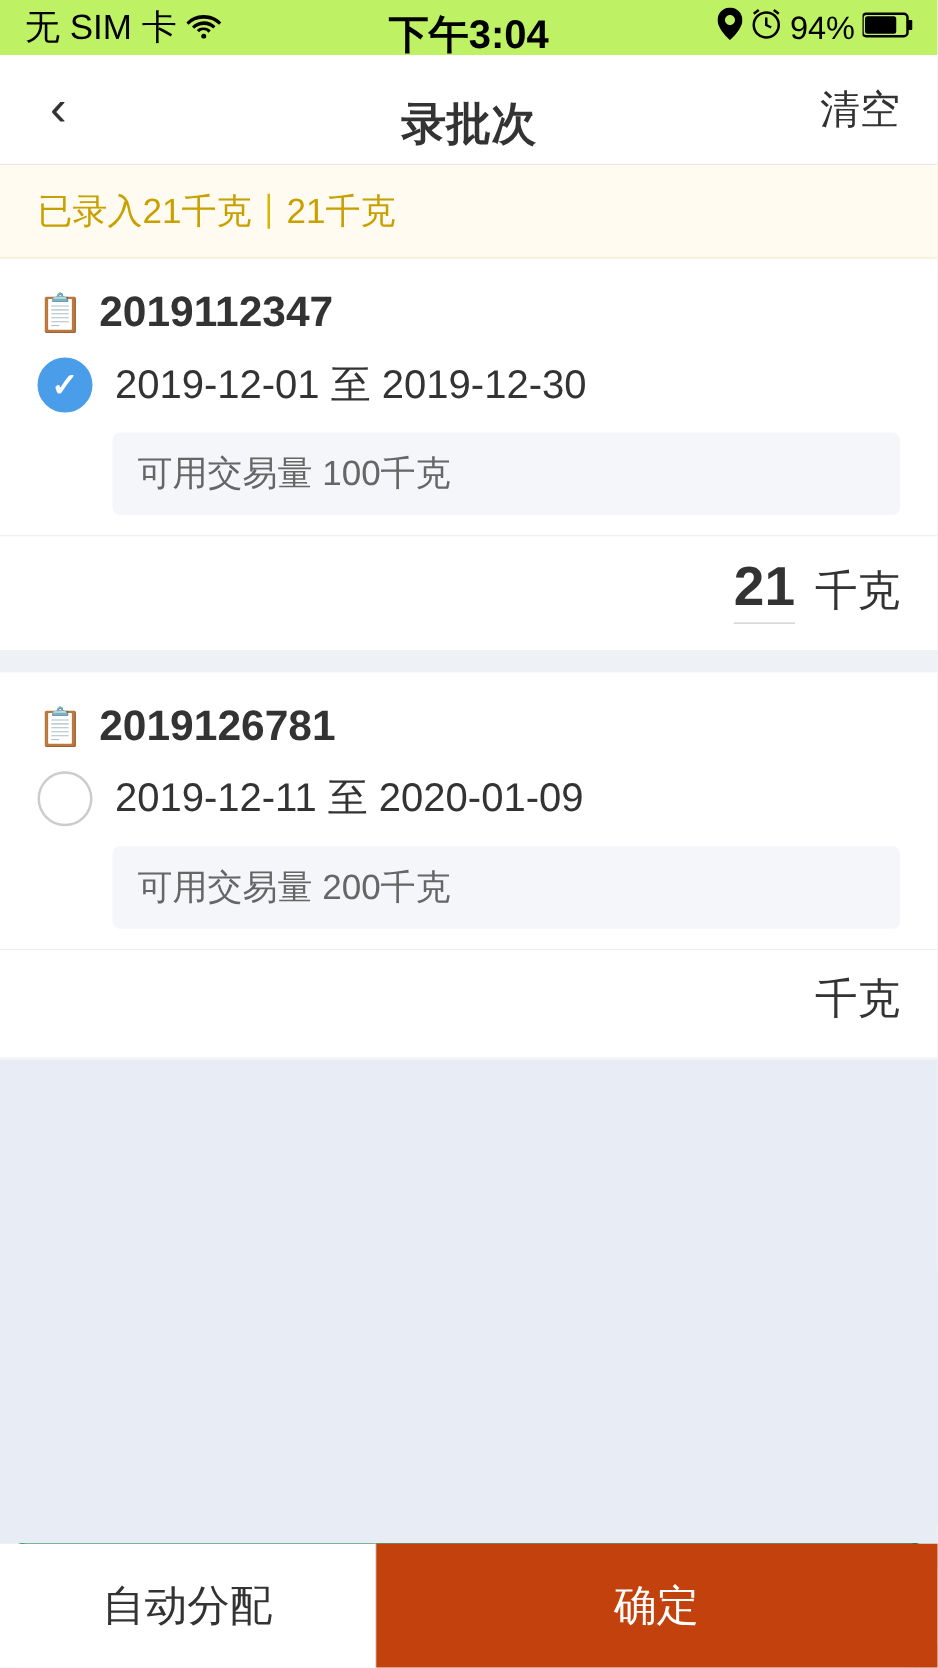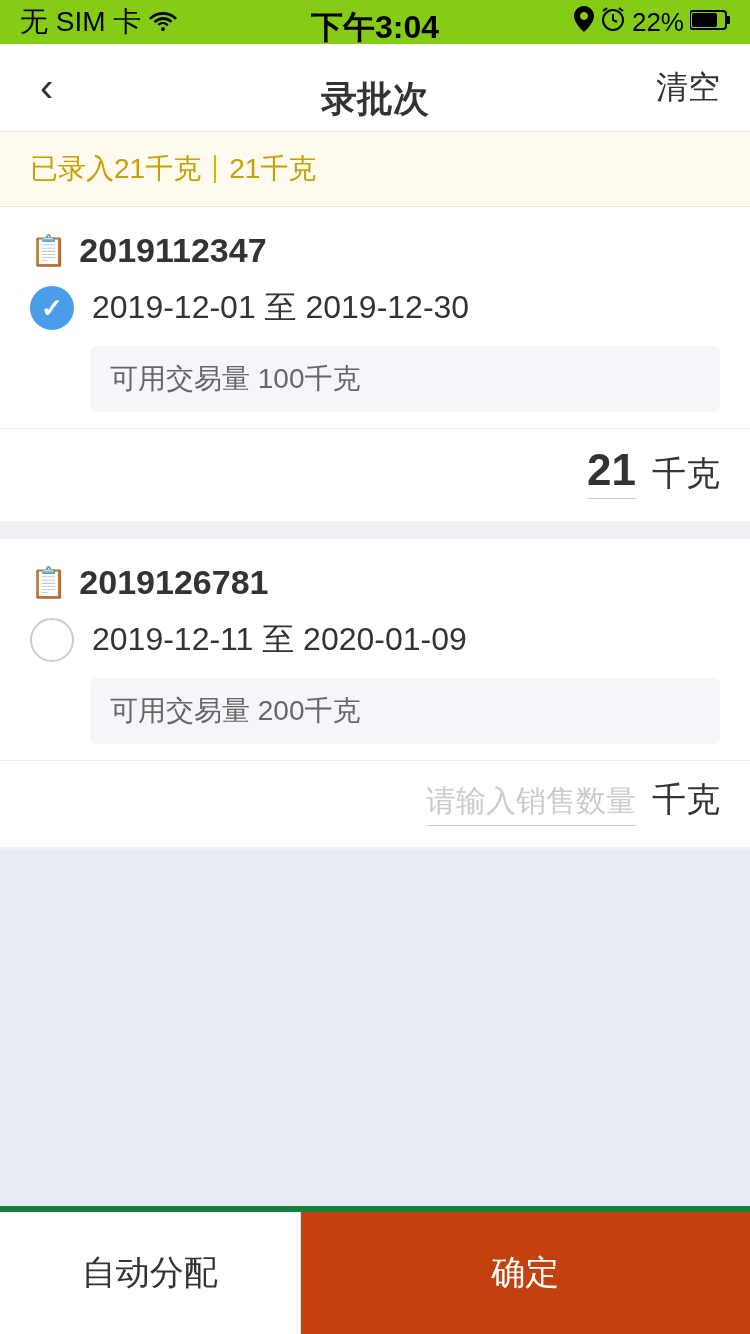--- a/index.html
+++ b/index.html
@@ -9,21 +9,21 @@
       min-height: 1334px;
       font-family: -apple-system, 'PingFang SC', 'Helvetica Neue', Arial, sans-serif;
       background: #f0f2f5;
       position: relative;
     }
 
     
     .status-bar {
       width: 750px;
       height: 44px;
-      background: #84cc16;
+      background: #bef264;
       display: flex;
       align-items: center;
       justify-content: space-between;
       padding: 0 20px;
       font-size: 28px;
     }
     .status-left {
       display: flex;
       align-items: center;
       gap: 8px;
@@ -186,24 +186,25 @@
     .empty-area {
       background: #e8ecf4;
       height: 440px;
     }
 
     
     .bottom-bar {
       position: fixed;
       bottom: 0;
       width: 750px;
-      height: 128px;
+      height: 100px;
       display: flex;
       background: #fff;
-      border-top: 6px solid #15803d;
+      border-top: 1px solid #15803d;
+      border-radius: 21px;
     }
     .btn-auto {
       flex: 1;
       display: flex;
       align-items: center;
       justify-content: center;
       font-size: 34px;
       color: #333;
       background: #fff;
       cursor: pointer;
@@ -273,21 +274,21 @@
           <path d="M10 0C4.5 0 0 4.5 0 10c0 7.5 10 16 10 16s10-8.5 10-16C20 4.5 15.5 0 10 0zm0 14c-2.2 0-4-1.8-4-4s1.8-4 4-4 4 1.8 4 4-1.8 4-4 4z" fill="#000"></path>
         </svg>
     </span>
     <span>
       <svg width="26" height="26" viewBox="0 0 26 26">
           <circle cx="13" cy="14" r="10" fill="none" stroke="#000" stroke-width="2"></circle>
           <path d="M13 8v6l4 2" stroke="#000" stroke-width="2" fill="none"></path>
           <path d="M3 5L7 2M19 2l4 3" stroke="#000" stroke-width="2"></path>
         </svg>
     </span>
-    <span>22%</span>
+    <span>94%</span>
     <span>
       <svg width="40" height="22" viewBox="0 0 40 22">
           <rect x="0" y="2" width="36" height="18" rx="3" fill="none" stroke="#000" stroke-width="2"></rect>
           <rect x="36" y="7" width="4" height="8" rx="1" fill="#000"></rect>
           <rect x="2" y="4" width="25" height="14" rx="2" fill="#000"></rect>
         </svg>
     </span>
   </div>
 </div>
 
@@ -332,23 +333,20 @@
     <span class="batch-id-icon">📋</span>
     <span class="batch-id-text">2019126781</span>
   </div>
   <div class="batch-date-row">
     <div class="radio-circle"></div>
     <span class="batch-date-text">2019-12-11 至 2020-01-09</span>
   </div>
   <div class="available-qty-bar">可用交易量 200千克</div>
   <div class="qty-input-row">
     <div class="qty-value-display">
-      <div class="input-with-line">
-        <span class="qty-input-placeholder">请输入销售数量</span>
-      </div>
       <span class="qty-unit-text">千克</span>
     </div>
   </div>
 </div>
 
 <div class="empty-area"></div>
 
 <div class="bottom-bar">
   <div class="btn-auto">
     <span>自动分配</span>

